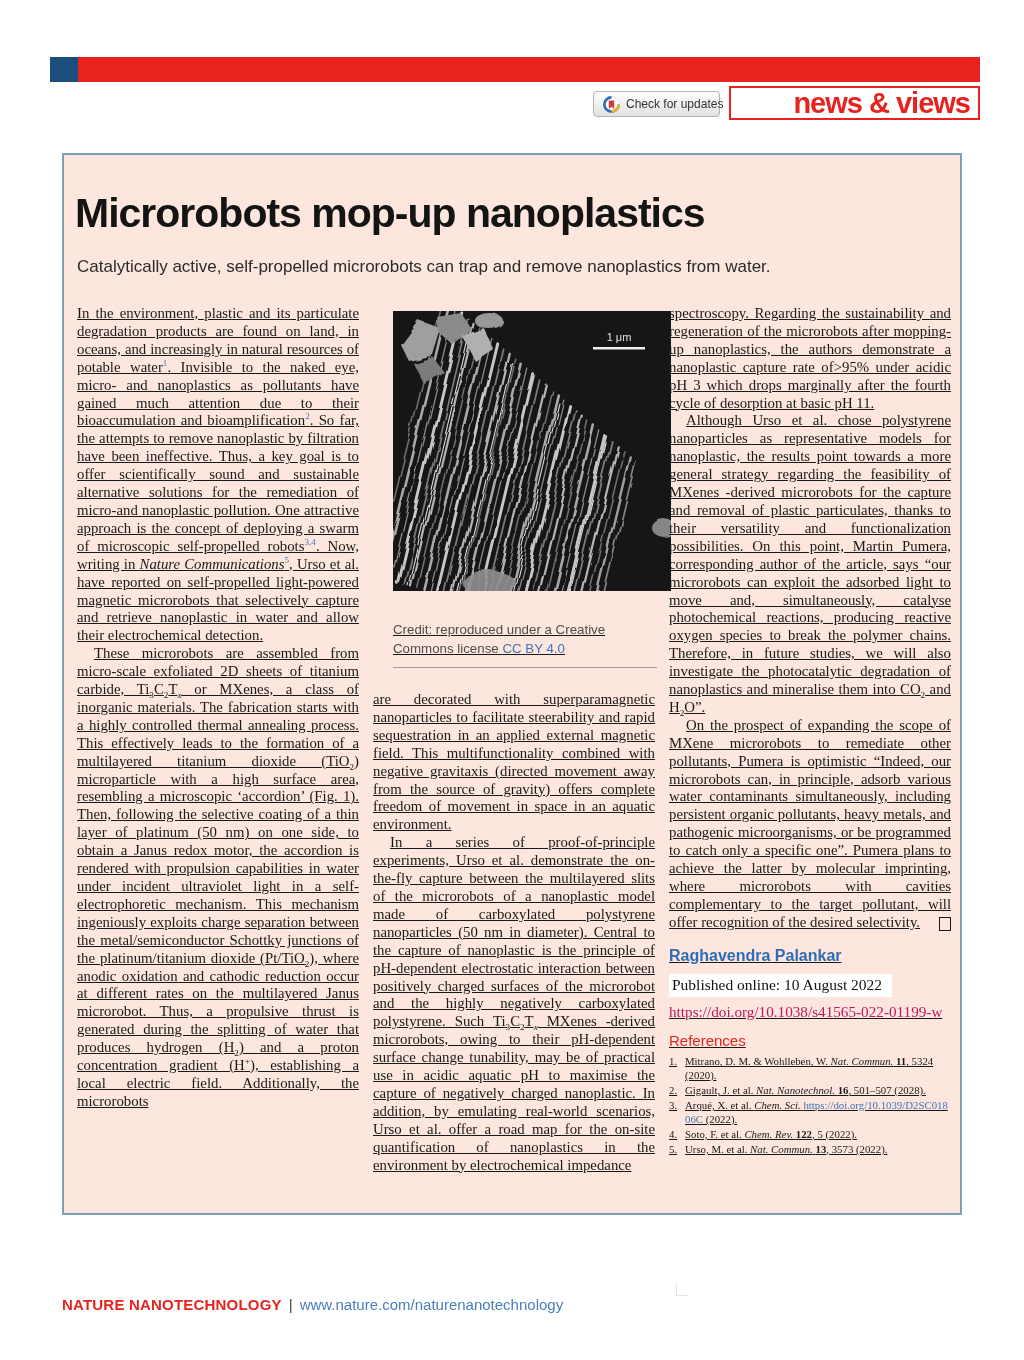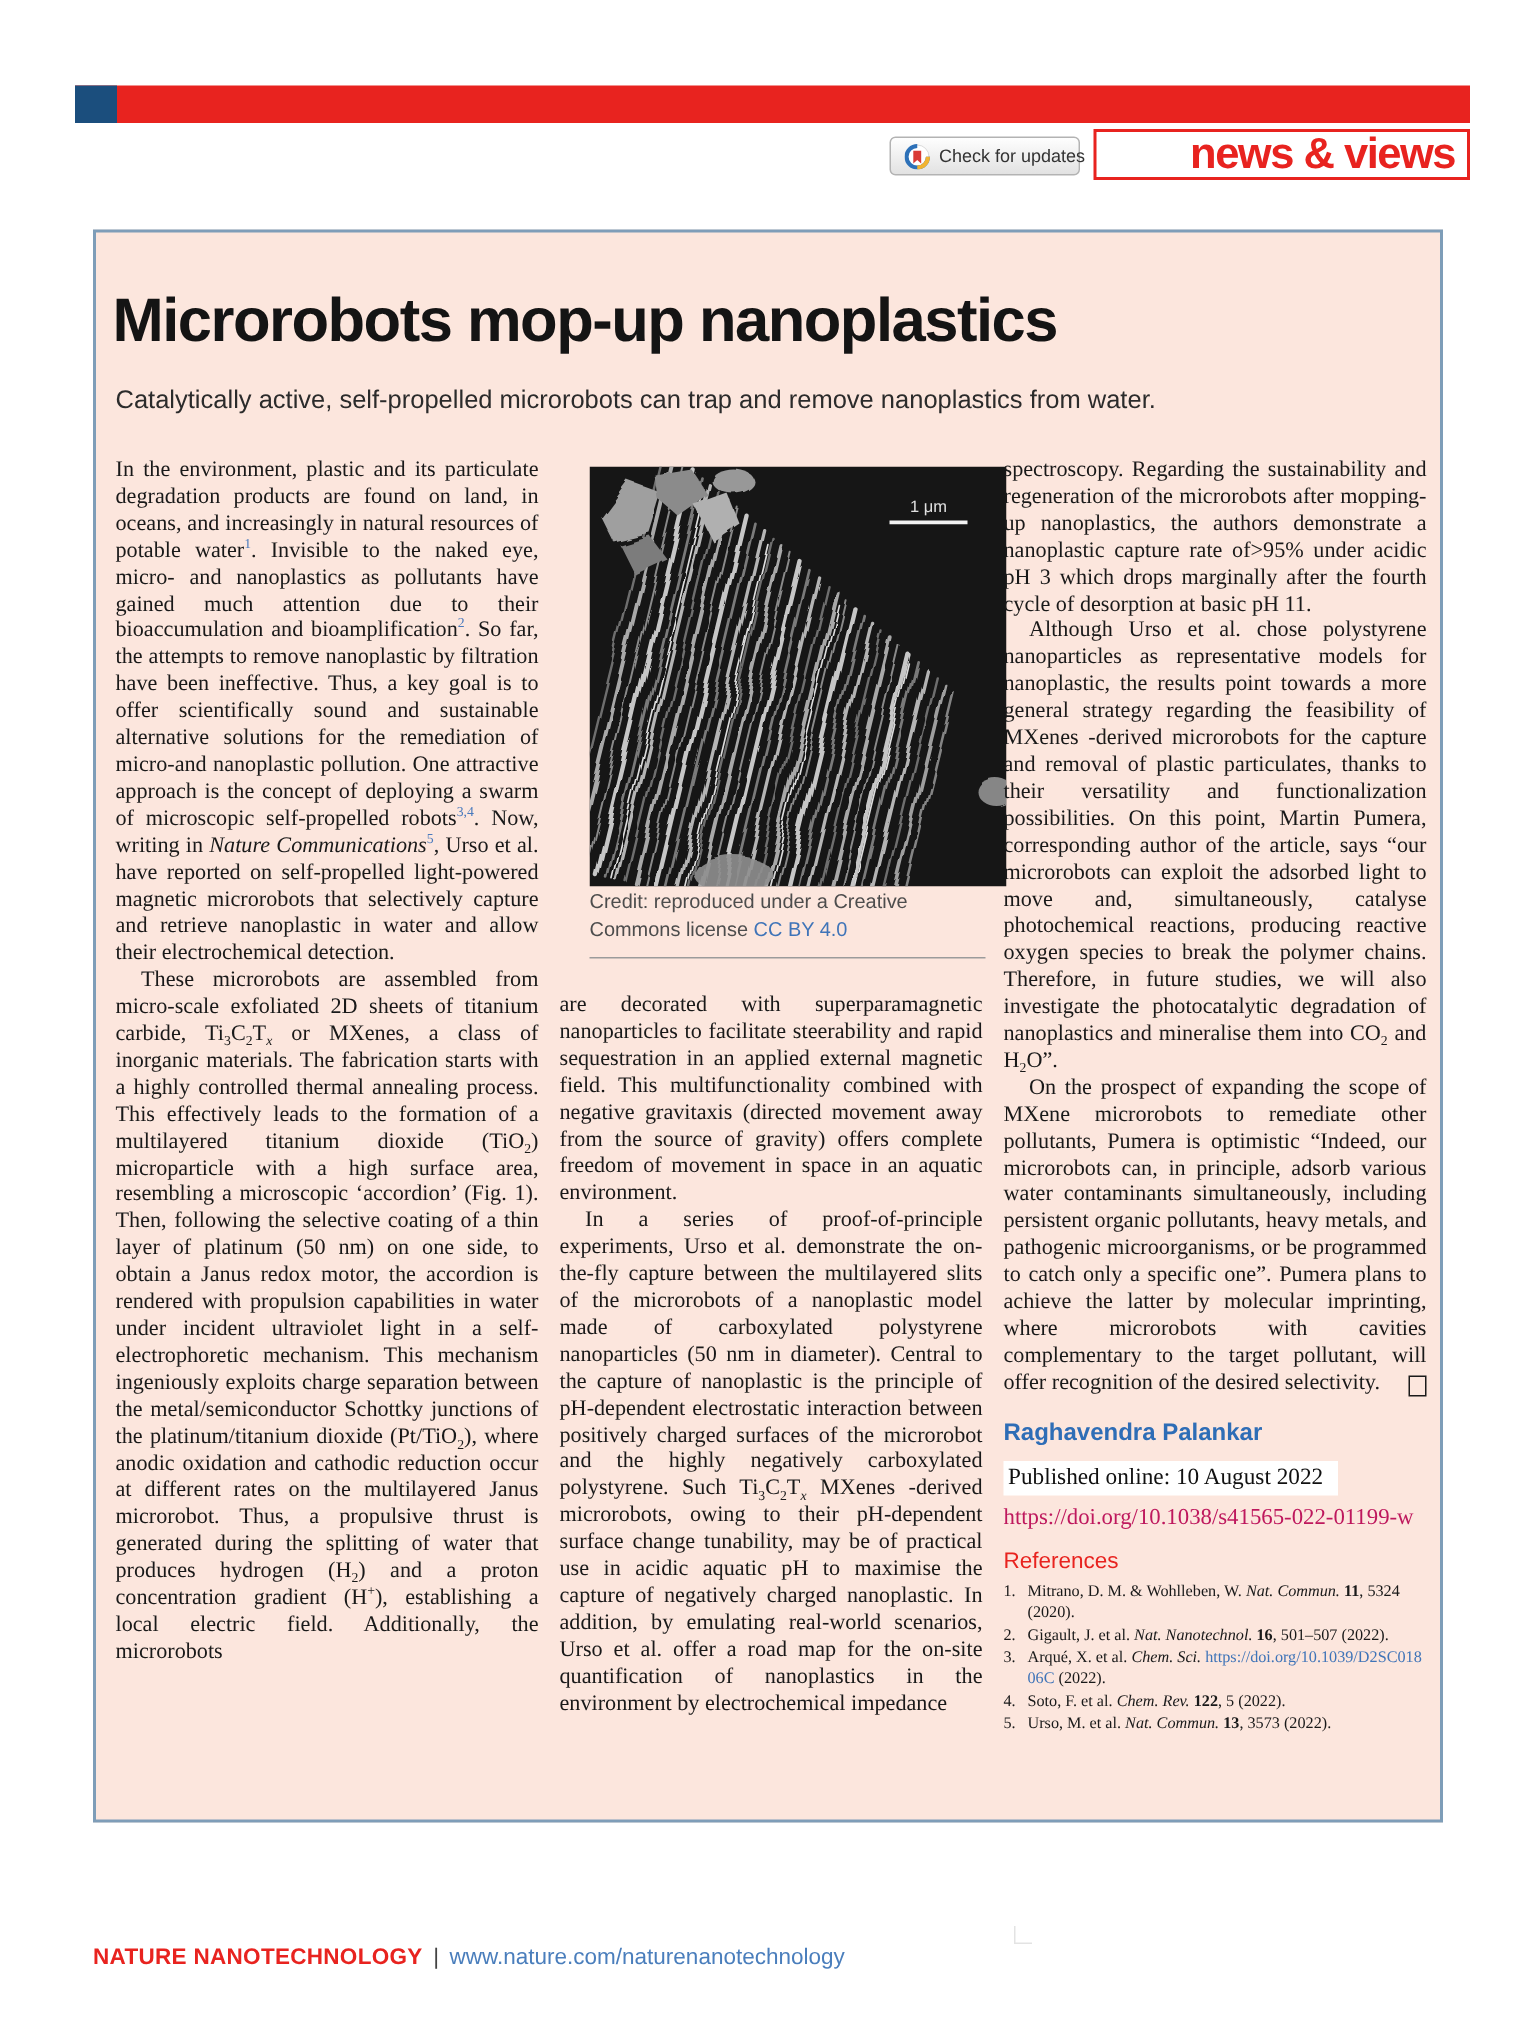--- a/index.html
+++ b/index.html
@@ -28,38 +28,38 @@
   .category{position:absolute;left:-2px;top:-2px;width:378px;height:37px;background:#1b4e7d;
         display:flex;align-items:center;padding-left:22px;box-sizing:border-box;}
   .category span{font-family:"Liberation Sans",sans-serif;font-size:19px;font-weight:600;
         color:#f3f6f9;letter-spacing:0.2px;}
   .title{position:absolute;left:11px;top:36px;margin:0;font-family:"Liberation Sans",sans-serif;
         font-weight:600;font-size:41px;letter-spacing:-1px;color:#141414;line-height:1.1;}
   .standfirst{position:absolute;left:13px;top:102px;margin:0;width:840px;
         font-family:"Liberation Sans",sans-serif;font-size:17px;color:#2b2b2b;}
 
   .columns{position:absolute;left:13px;top:150px;width:874px;display:flex;gap:14px;}
-  .col{width:282px;text-align:justify;font-size:14.8px;line-height:17.9px;}
+  .col{width:282px;text-align:justify;font-size:14.8px;line-height:17.9px;text-decoration:underline;}
   .para{margin:0;}
   .para.indent{text-indent:17px;}
 
   .run-i{font-style:italic;}
   .run-b{font-weight:700;}
   .run-sup{vertical-align:super;font-size:0.62em;line-height:0;color:#4879bd;}
   .run-sups{vertical-align:super;font-size:0.62em;line-height:0;}
   .run-sub{vertical-align:sub;font-size:0.62em;line-height:0;}
   .run-subi{vertical-align:sub;font-size:0.62em;line-height:0;font-style:italic;}
   .run-link{color:#3f74b8;}
   .run-endbox{float:right;width:10px;height:12px;border:1.5px solid #1a1a1a;margin-top:3px;}
 
   
   .fig{margin:6px 0 0 0;padding-left:20px;}
   .sem{width:278px;height:280px;}
   .sem svg{display:block;}
-  .credit{margin-top:0;font-family:"Liberation Sans",sans-serif;font-size:13.3px;
+  .credit{margin-top:29px;font-family:"Liberation Sans",sans-serif;font-size:13.3px;
         line-height:19px;color:#4d4d4d;text-align:left;}
   .fig-rule{margin-top:9px;width:264px;border-bottom:1px solid #9b9b9b;}
   .col2-text{margin-top:23px;}
 
   
   .author{margin-top:15px;font-family:"Liberation Sans",sans-serif;font-weight:600;
         font-size:16px;color:#2e6db6;text-align:left;cursor:pointer;}
   .published{margin-top:9px;display:inline-block;background:#ffffff;padding:2px 10px 3px 3px;
         font-size:15.5px;color:#111;text-align:left;}
   .doi{display:block;margin-top:6px;font-size:15.2px;color:#be185d;text-decoration:none;
@@ -207,21 +207,21 @@
         <a class="doi">https://doi.org/10.1038/s41565-022-01199-w</a>
         <div class="refs">
           <div class="refs-heading">References</div>
           <div class="refs-list">
               <div class="ref-item">
                 <span class="ref-num">1.</span>
                 <span class="ref-text"><span>Mitrano, D. M. &amp; Wohlleben, W. </span><span class="run-i">Nat. Commun.</span><span> </span><span class="run-b">11</span><span>, 5324 (2020).</span></span>
               </div>
               <div class="ref-item">
                 <span class="ref-num">2.</span>
-                <span class="ref-text"><span>Gigault, J. et al. </span><span class="run-i">Nat. Nanotechnol.</span><span> </span><span class="run-b">16</span><span>, 501–507 (2022).</span></span>
+                <span class="ref-text"><span>Gigault, J. et al. </span><span class="run-i">Nat. Nanotechnol.</span><span> </span><span class="run-b">16</span><span>, 501–507 (2028).</span></span>
               </div>
               <div class="ref-item">
                 <span class="ref-num">3.</span>
                 <span class="ref-text"><span>Arqué, X. et al. </span><span class="run-i">Chem. Sci.</span><span> </span><span class="run-link">https://doi.org/10.1039/D2SC01806C</span><span> (2022).</span></span>
               </div>
               <div class="ref-item">
                 <span class="ref-num">4.</span>
                 <span class="ref-text"><span>Soto, F. et al. </span><span class="run-i">Chem. Rev.</span><span> </span><span class="run-b">122</span><span>, 5 (2022).</span></span>
               </div>
               <div class="ref-item">

